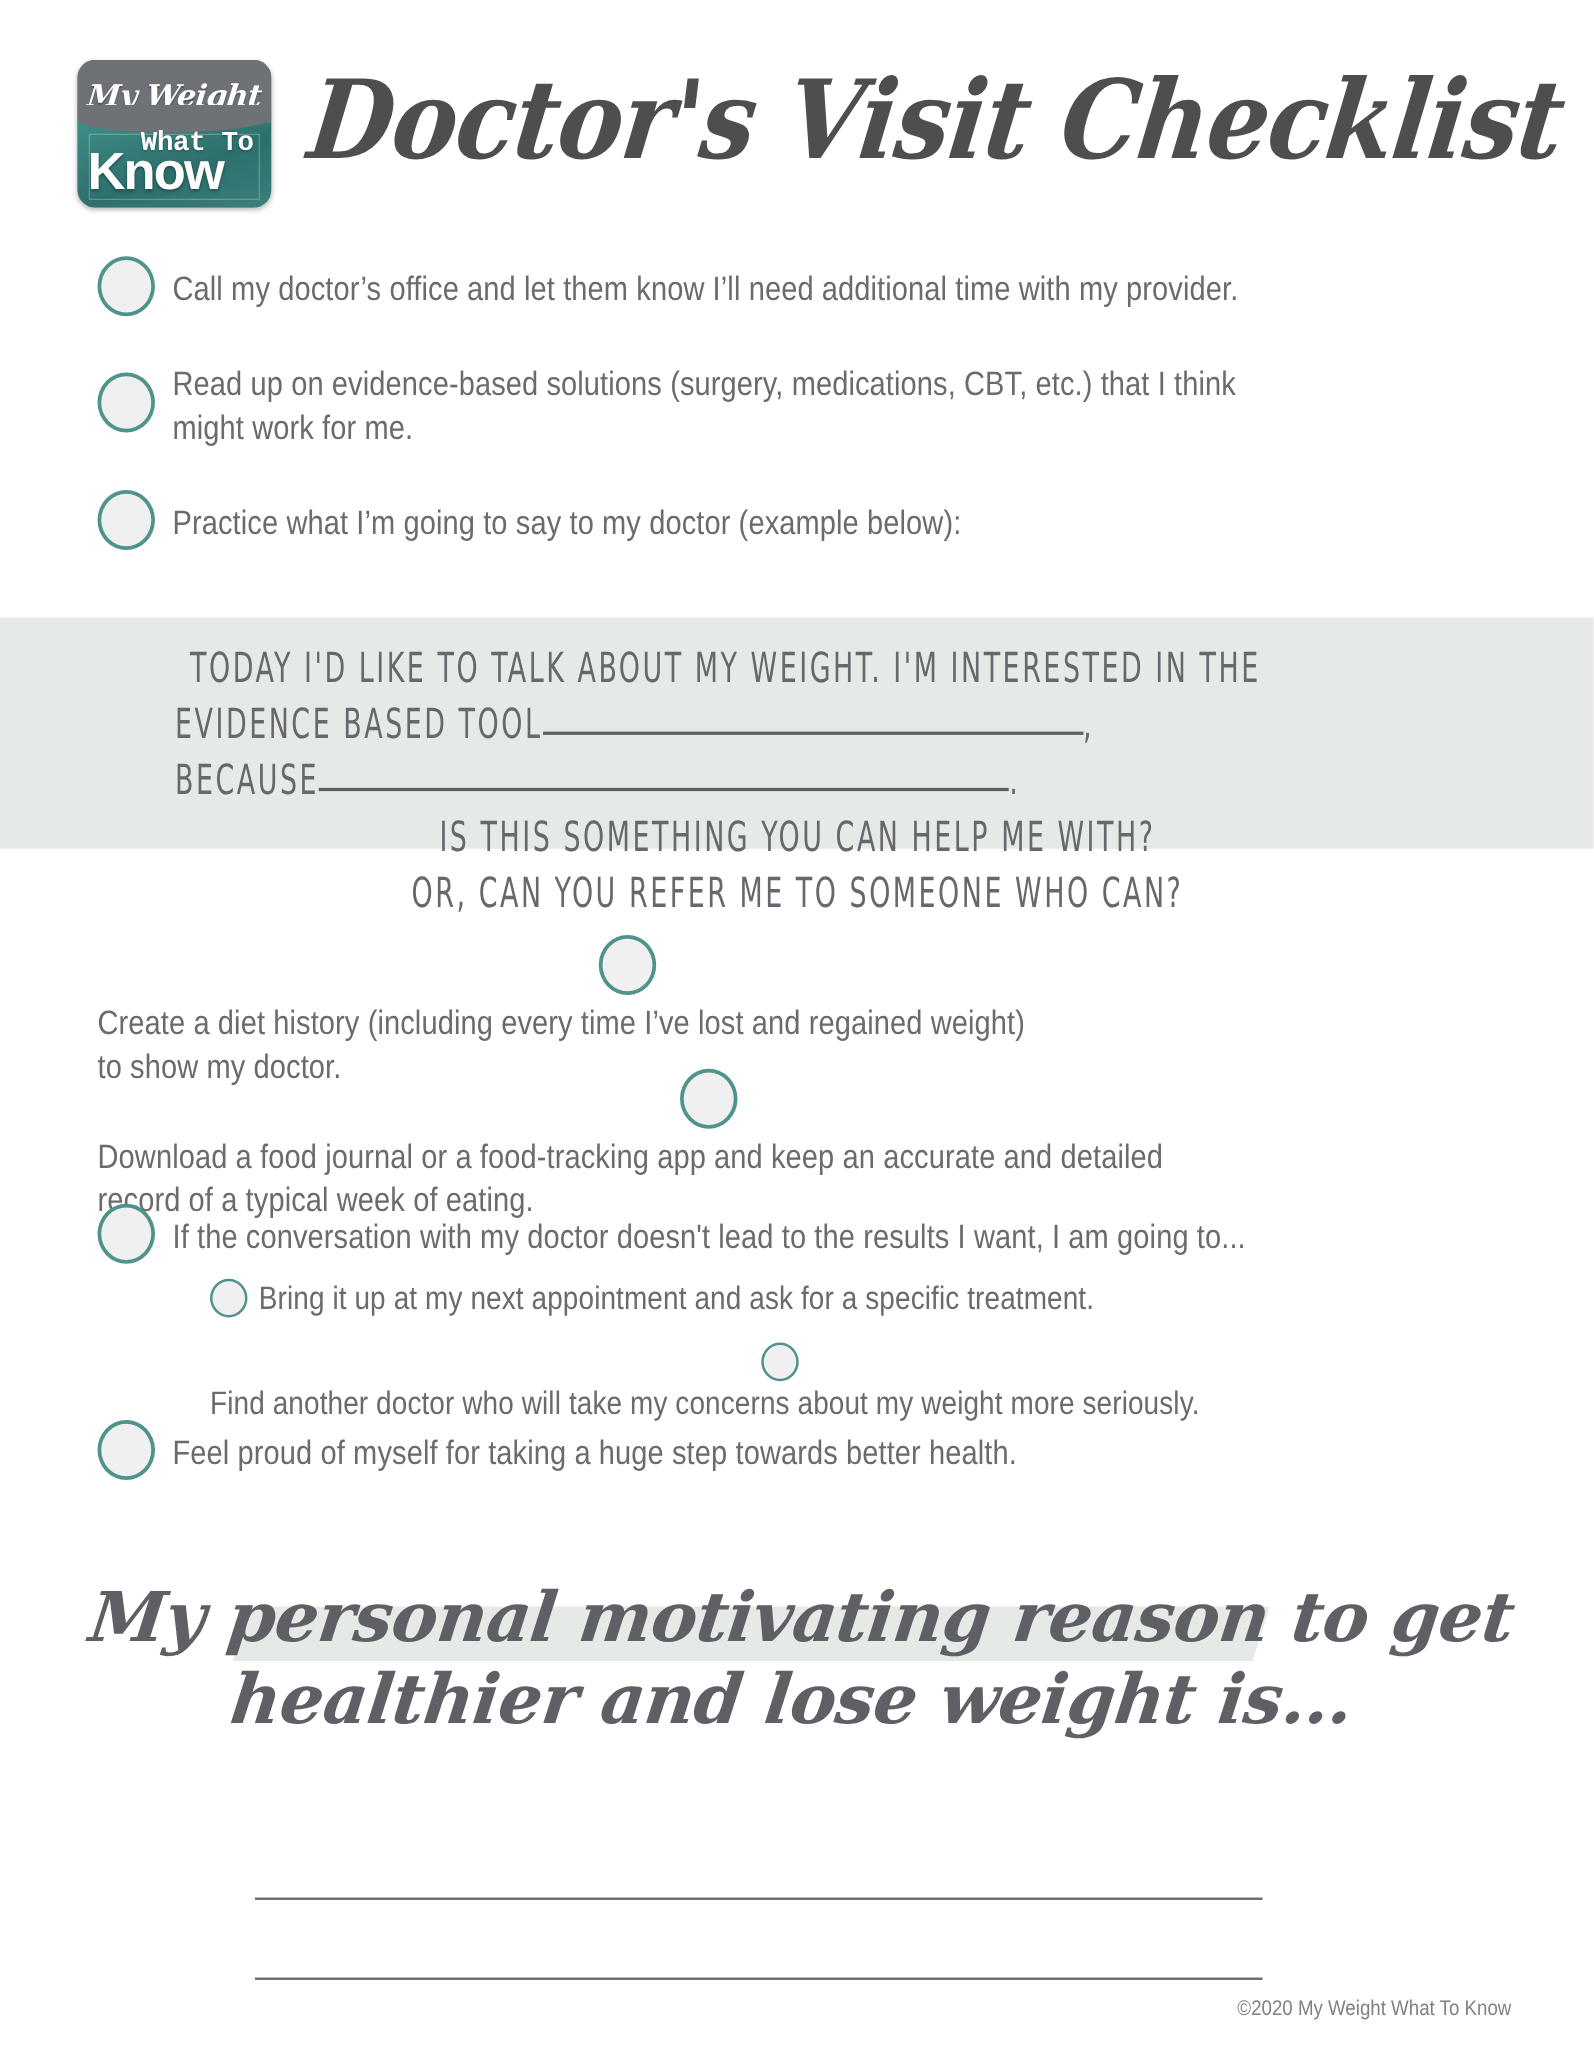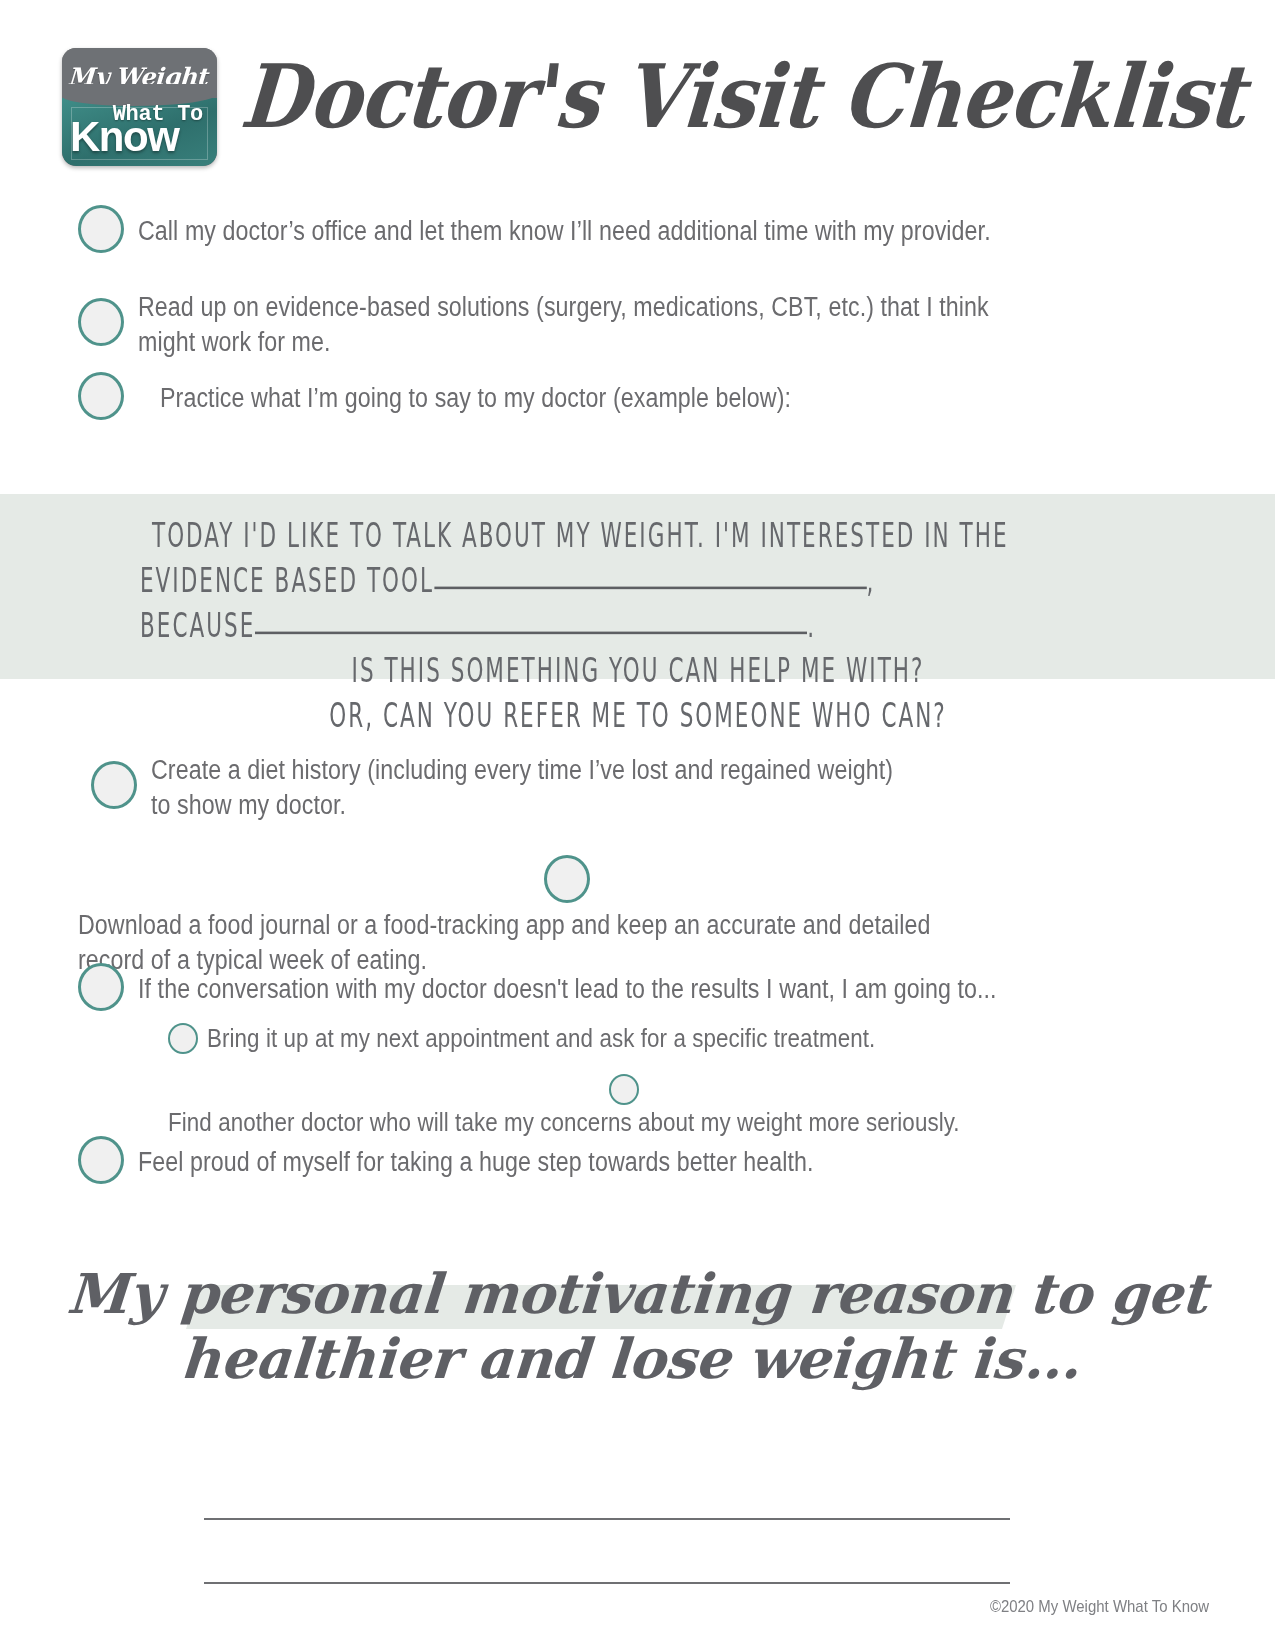--- a/index.html
+++ b/index.html
@@ -289,26 +289,26 @@
       <span class="circle"></span>
       <span class="item-text">Call my doctor’s office and let them know I’ll need additional time with my provider.</span>
     </div>
 
     <div class="item" style="left:78px; top:285px;">
       <span class="circle"></span>
       <span class="item-text">Read up on evidence-based solutions (surgery, medications, CBT, etc.) that I think
 might work for me.</span>
     </div>
 
-    <div class="item" style="left:78px; top:372px;gap:22px;">
+    <div class="item" style="left:78px; top:392px;">
       <span class="circle"></span>
       <span class="item-text">Practice what I’m going to say to my doctor (example below):</span>
     </div>
 
-    <div class="item" style="left:91px; top:748px;">
+    <div class="item" style="left:78px; top:748px;flex-direction:column;">
       <span class="circle"></span>
       <span class="item-text">Create a diet history (including every time I’ve lost and regained weight)
 to show my doctor.</span>
     </div>
 
     <div class="item" style="left:78px; top:855px;flex-direction:column;">
       <span class="circle"></span>
       <span class="item-text">Download a food journal or a food-tracking app and keep an accurate and detailed
 record of a typical week of eating.</span>
     </div>

